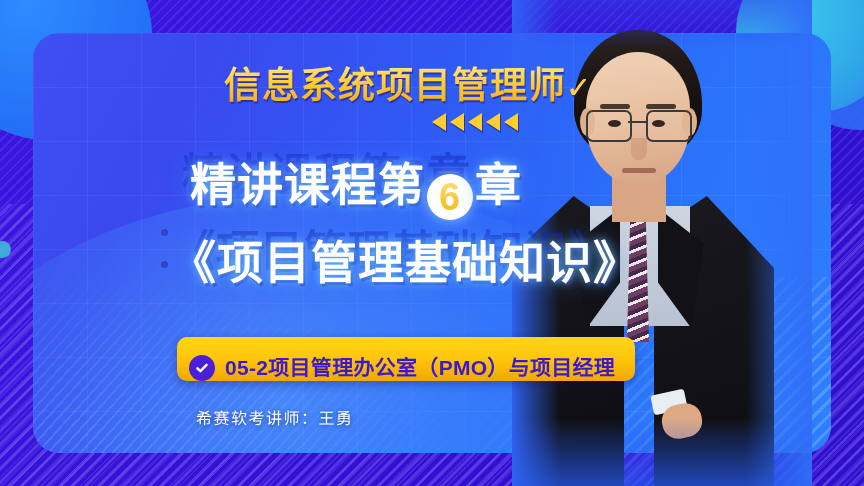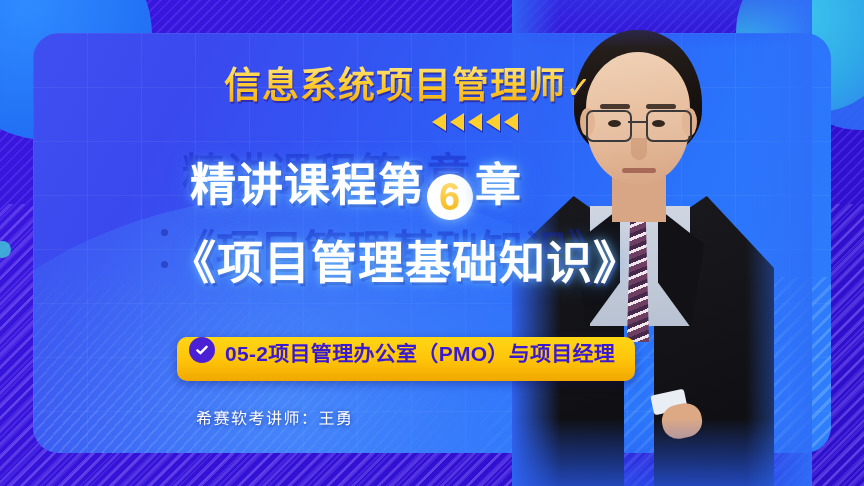--- a/index.html
+++ b/index.html
@@ -229,21 +229,21 @@
     text-shadow: none;
   }
 
   
   .pill {
     position: absolute;
     left: 177px; top: 337px;
     height: 44px;
     padding: 0 20px 0 12px;
     display: flex;
-    align-items: flex-start;
+    align-items: flex-end;
     gap: 10px;
     border-radius: 10px;
     background: linear-gradient(180deg, #ffd616 0%, #ffc40a 52%, #f0a800 100%);
     box-shadow: 0 3px 10px rgba(20,10,90,.35);
   }
   .pill-check {
     width: 26px; height: 26px;
     border-radius: 50%;
     background: #4a1fd6;
     display: flex;

